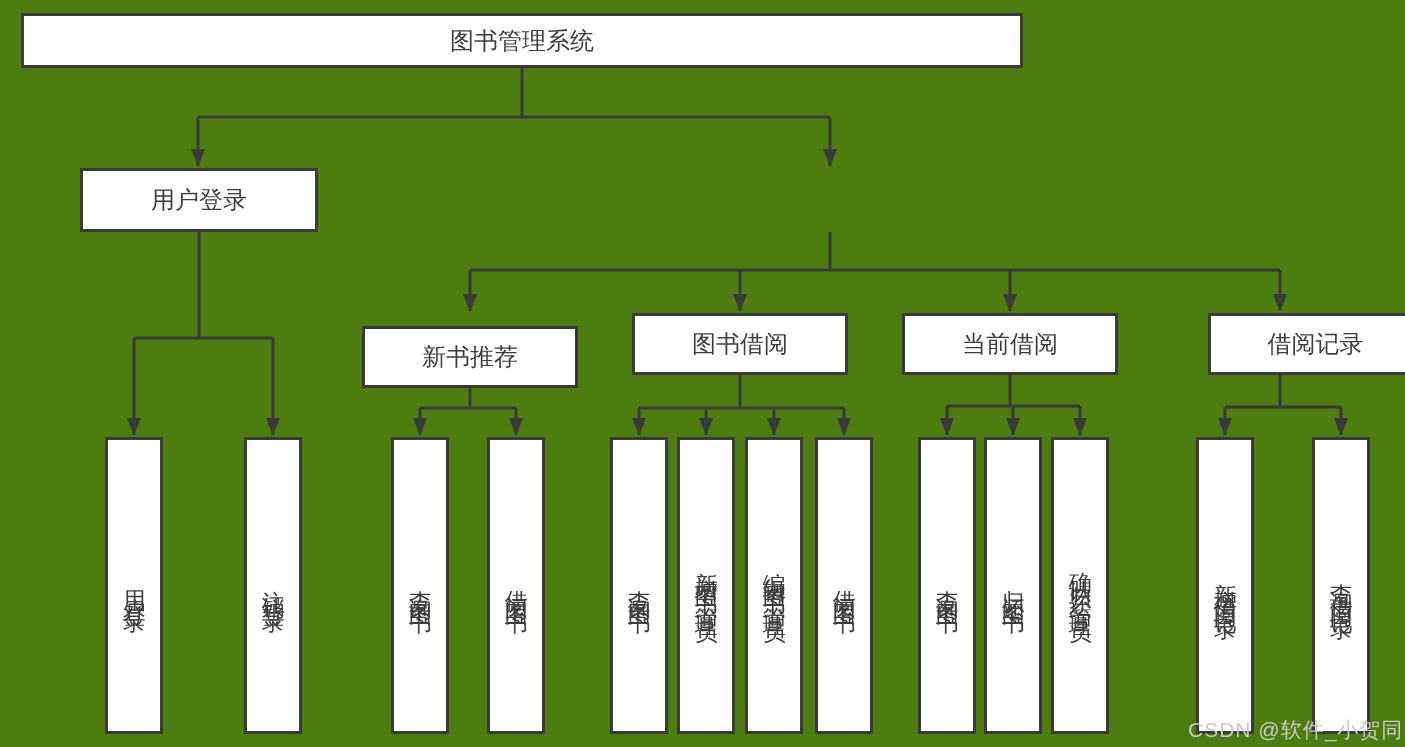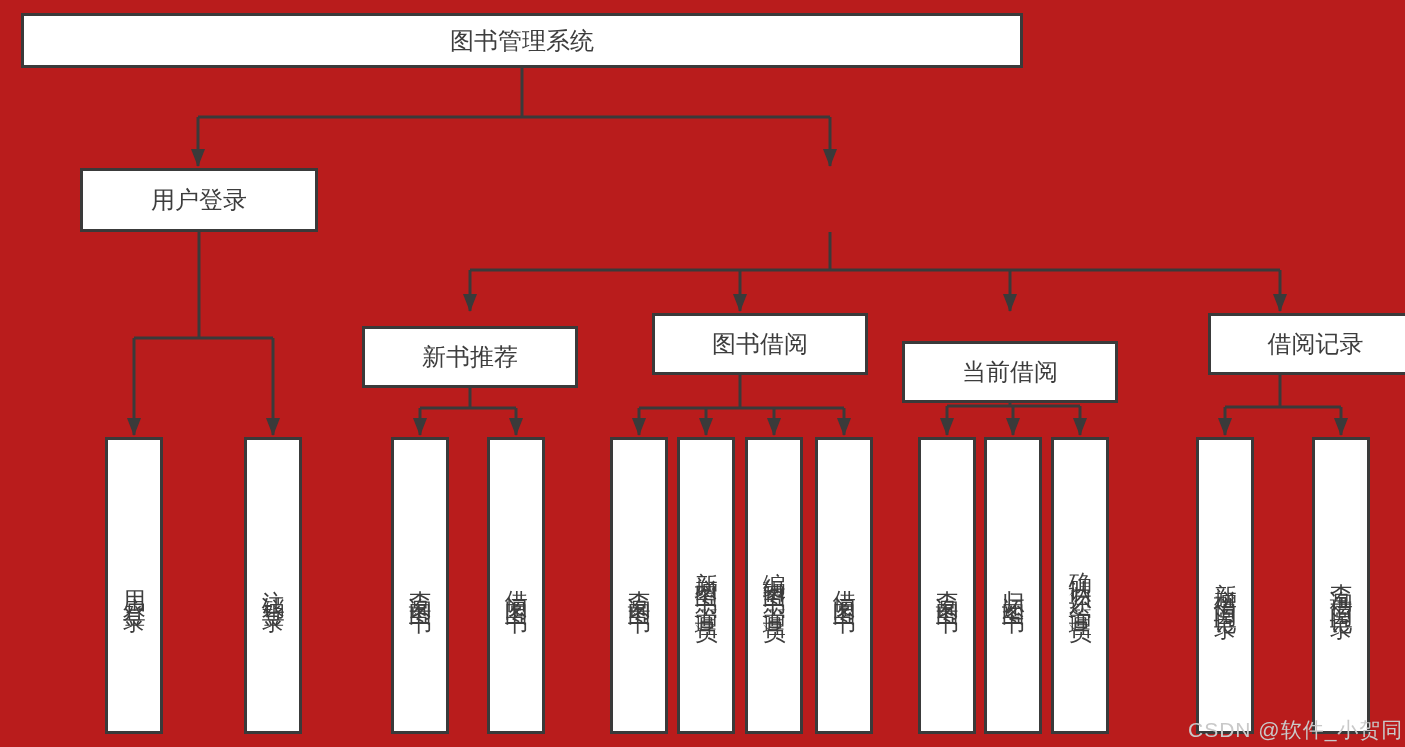--- a/index.html
+++ b/index.html
@@ -1,20 +1,20 @@
 <!DOCTYPE html>
 <html><head>
 <meta charset="utf-8">
 <style>
   html, body { margin: 0; padding: 0; background: #ffffff; }
   .stage {
     position: relative;
     width: 1405px;
     height: 747px;
-    background: #b91c1c;
+    background: #4d7c0f;
     font-family: "Liberation Sans", sans-serif;
     overflow: hidden;
   }
   .wires {
     position: absolute;
     left: 0; top: 0;
     width: 1405px; height: 747px;
   }
   .node {
     position: absolute;
@@ -36,22 +36,22 @@
     font-size: 23px;
     line-height: 1.1;
     letter-spacing: 7px;
     white-space: normal;
   }
   
   #n-root  { left: 21px;   top: 13px;  width: 1002px; height: 55px; }
   #n-login { left: 80px;   top: 168px; width: 238px;  height: 64px; }
   #n-mgmt  { left: 712px;  top: 168px; width: 236px;  height: 64px; }
   #n-rec   { left: 362px;  top: 313px; width: 216px;  height: 62px; margin-top: 13px; }
-  #n-bor   { left: 632px;  top: 313px; width: 216px;  height: 62px; margin-left: 20px; }
-  #n-cur   { left: 902px;  top: 313px; width: 216px;  height: 62px; margin-top: 28px; }
+  #n-bor   { left: 632px;  top: 313px; width: 216px;  height: 62px; }
+  #n-cur   { left: 902px;  top: 313px; width: 216px;  height: 62px; }
   #n-rcd   { left: 1172px; top: 313px; width: 215px;  height: 62px; margin-left: 36px; }
   #v-login       { left: 105px; }
   #v-logout      { left: 244px; }
   #v-rec-query   { left: 391px; }
   #v-rec-borrow  { left: 487px; }
   #v-bor-query   { left: 610px; }
   #v-bor-add     { left: 677px; }
   #v-bor-edit    { left: 745px; }
   #v-bor-borrow  { left: 815px; }
   #v-cur-query   { left: 918px; }

